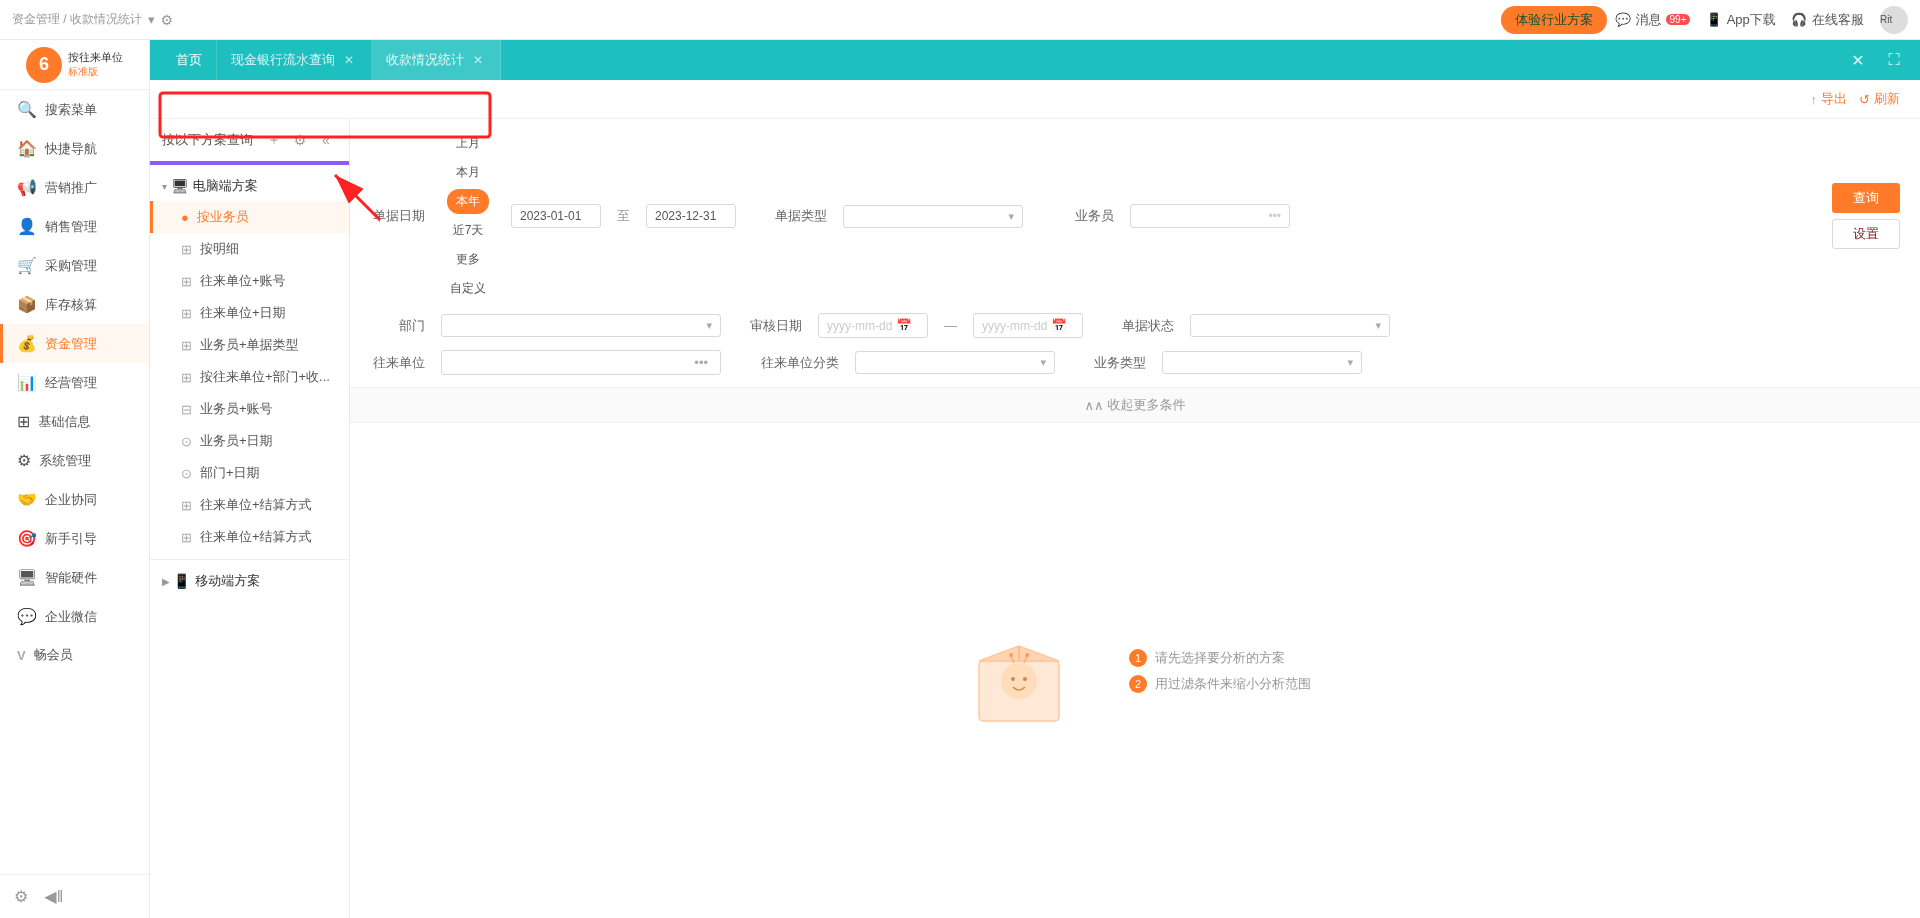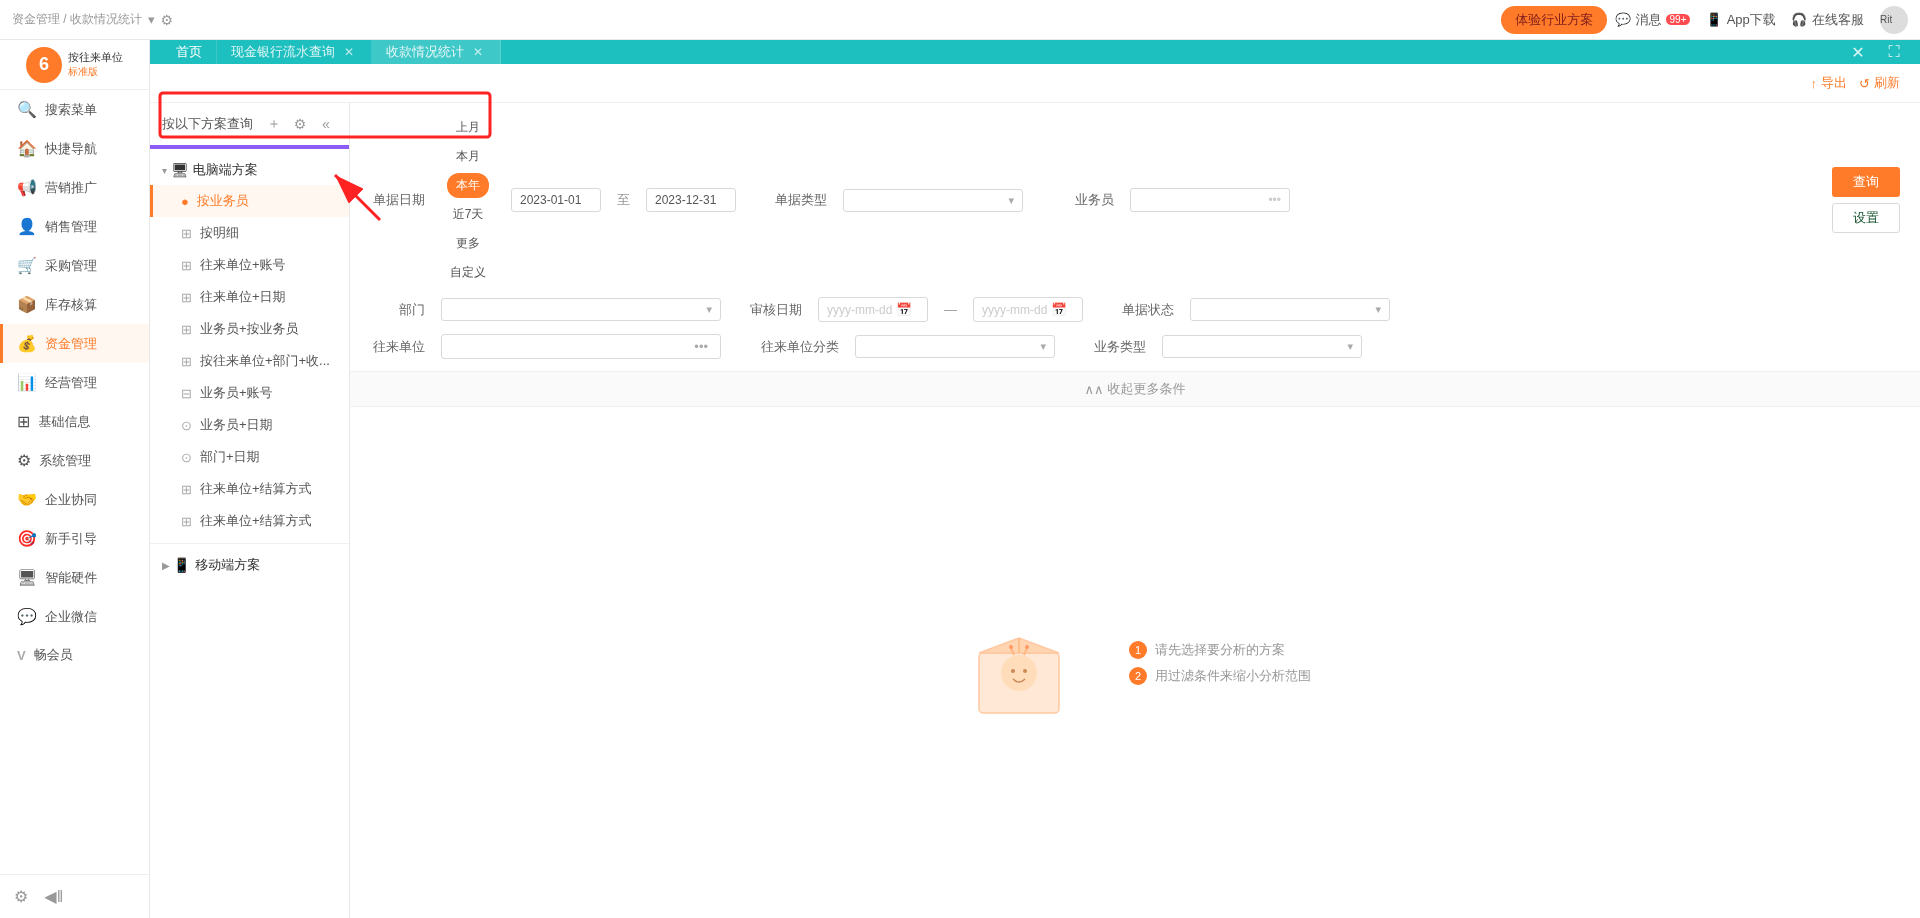--- a/index.html
+++ b/index.html
@@ -16,21 +16,21 @@
       gap: 8px;
     }
     .top-header .breadcrumb-area {
       display: flex; align-items: center; flex: 1; gap: 6px;
     }
     .top-header .breadcrumb-text { color: #999; font-size: 12px; }
     .top-header .dropdown-arrow { color: #999; cursor: pointer; }
     .top-header .gear-icon { color: #999; cursor: pointer; font-size: 14px; }
     .trial-btn {
       background: #ff7b29;
-      color: #7f1d1d;
+      color: #14532d;
       border: none;
       border-radius: 14px;
       padding: 5px 14px;
       font-size: 13px;
       cursor: pointer;
       white-space: nowrap;
     }
     .top-right {
       display: flex; align-items: center; gap: 16px; margin-left: auto;
     }
@@ -91,21 +91,21 @@
       display: flex; gap: 8px; align-items: center;
     }
     .sidebar-bottom-btn {
       cursor: pointer; color: #999; font-size: 16px; padding: 4px;
     }
 
     
     .tab-bar {
       background: #1ebfbf;
       display: flex; align-items: center;
-      height: 24px;
+      height: 40px;
       padding: 0 12px;
     }
     .tab-item {
       display: flex; align-items: center; gap: 6px;
       padding: 0 14px; height: 40px; cursor: pointer;
       color: rgba(255,255,255,0.85); font-size: 13px;
       border-right: 1px solid rgba(255,255,255,0.15);
       transition: background 0.2s;
     }
     .tab-item.home { color: #fff; }
@@ -240,21 +240,21 @@
     .cal-icon { color: #bbb; font-size: 13px; }
 
     .filter-more-btn {
       color: #aaa; font-size: 13px; cursor: pointer; padding: 0 4px;
     }
     .btn-query {
       background: #ff7b29; color: #fff; border: none; border-radius: 3px;
       padding: 6px 20px; cursor: pointer; font-size: 13px;
     }
     .btn-set {
-      background: #fff; color: #14532d; border: 1px solid #d9d9d9; border-radius: 3px;
+      background: #fff; color: #7f1d1d; border: 1px solid #d9d9d9; border-radius: 3px;
       padding: 5px 20px; cursor: pointer; font-size: 13px; text-align: center;
     }
 
     
     .collapse-bar {
       background: #fafafa;
       border-bottom: 1px solid #f0f0f0;
       padding: 8px 20px;
       display: flex; align-items: center; justify-content: center;
     }
@@ -457,21 +457,21 @@
           <div class="scheme-item">
             <span class="item-icon">⊞</span>
             <span>往来单位+账号</span>
           </div>
           <div class="scheme-item">
             <span class="item-icon">⊞</span>
             <span>往来单位+日期</span>
           </div>
           <div class="scheme-item">
             <span class="item-icon">⊞</span>
-            <span>业务员+按业务员</span>
+            <span>业务员+单据类型</span>
           </div>
           <div class="scheme-item">
             <span class="item-icon">⊞</span>
             <span>按往来单位+部门+收...</span>
           </div>
           <div class="scheme-item">
             <span class="item-icon">⊟</span>
             <span>业务员+账号</span>
           </div>
           <div class="scheme-item">

